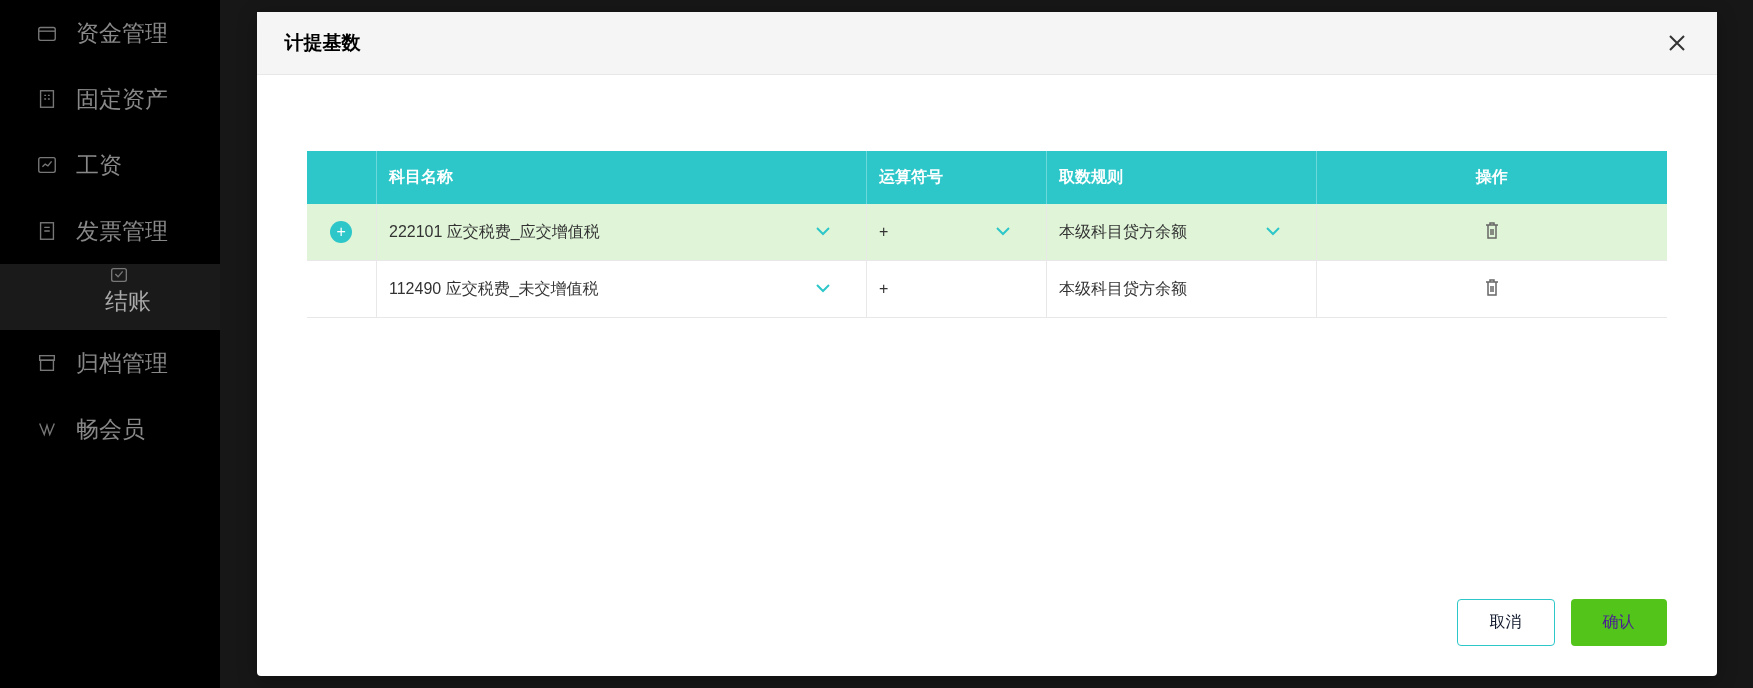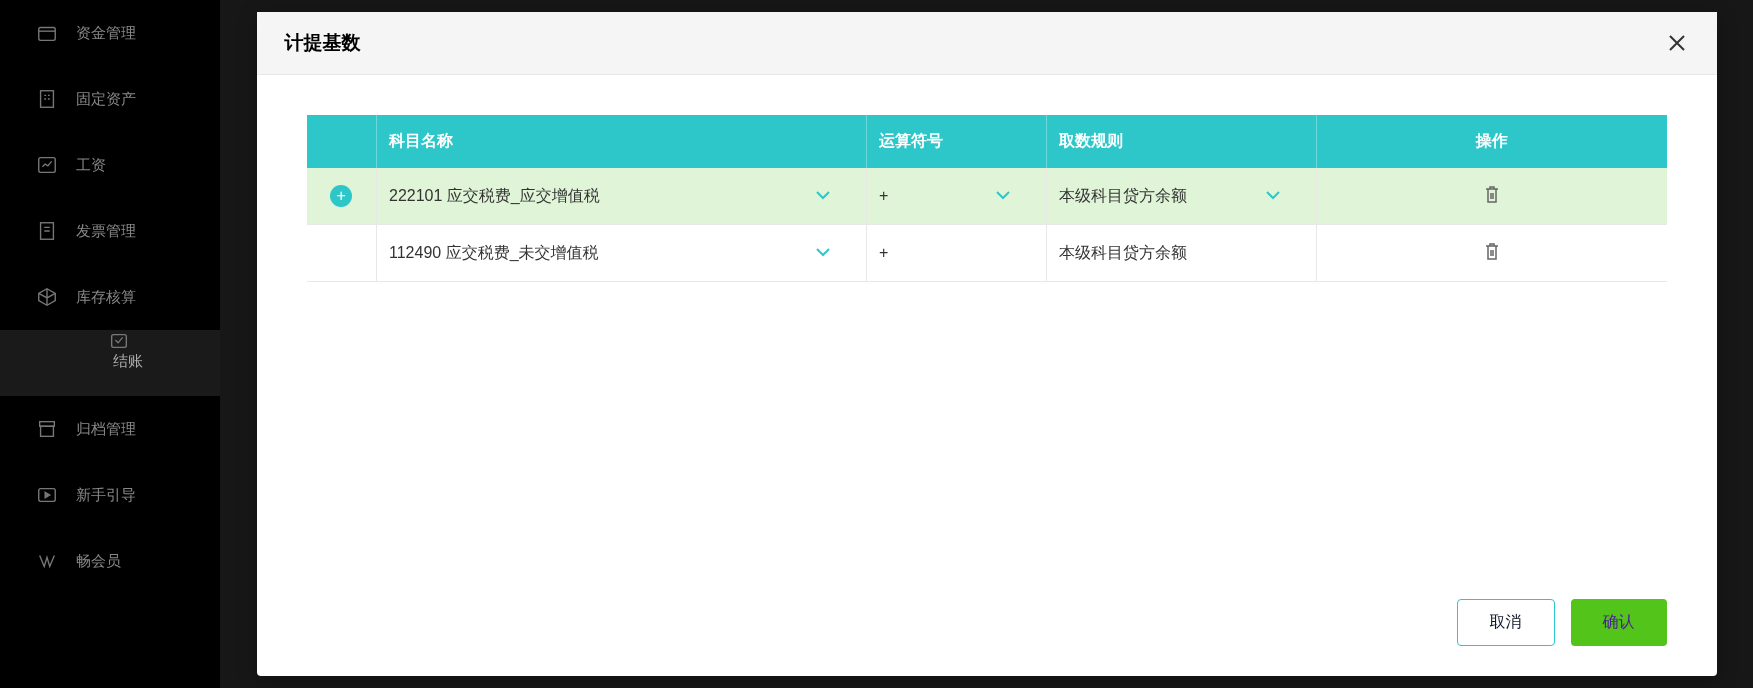--- a/index.html
+++ b/index.html
@@ -27,21 +27,21 @@
       background: #000;
       padding-top: 0;
     }
     
     .sidebar-item {
       display: flex;
       align-items: center;
       height: 66px;
       padding-left: 36px;
       color: #888;
-      font-size: 15px;
+      font-size: 23px;
       cursor: pointer;
     }
     
     .sidebar-item.active {
       background: #1a1a1a;
       color: #aaa;
       flex-direction: column;
     }
     
     .sidebar-icon {
@@ -125,20 +125,21 @@
     .modal-body {
       flex: 1;
       padding: 40px 50px 20px 50px;
       overflow: auto;
     }
     
     
     .data-table {
       width: 100%;
       border-collapse: collapse;
+      margin-top: 36px;
     }
     
     .data-table thead tr {
       background: #2ec7c9;
     }
     
     .data-table th {
       color: #fff;
       font-weight: bold;
       font-size: 16px;
@@ -306,55 +307,37 @@
   </div>
   <div class="sidebar-item">
     <span class="sidebar-icon">
       <svg viewBox="0 0 24 24">
           <rect x="5" y="3" width="14" height="18"></rect>
           <path d="M9 8h6M9 12h6"></path>
         </svg>
     </span>
     <span>发票管理</span>
   </div>
-  <div class="sidebar-item">
-    <span class="sidebar-icon">
-      <svg viewBox="0 0 24 24">
-          <path d="M12 3l9 5v8l-9 5-9-5V8z"></path>
-          <path d="M12 3v18M3 8l9 5 9-5"></path>
-        </svg>
-    </span>
-    <span>库存核算</span>
-  </div>
   <div class="sidebar-item active">
     <span class="sidebar-icon">
       <svg viewBox="0 0 24 24">
           <rect x="4" y="5" width="16" height="14" rx="2"></rect>
           <path d="M8 11l3 3 5-6"></path>
         </svg>
     </span>
     <span>结账</span>
   </div>
   <div class="sidebar-item">
     <span class="sidebar-icon">
       <svg viewBox="0 0 24 24">
           <rect x="4" y="4" width="16" height="5"></rect>
           <rect x="5" y="9" width="14" height="11"></rect>
         </svg>
     </span>
     <span>归档管理</span>
-  </div>
-  <div class="sidebar-item">
-    <span class="sidebar-icon">
-      <svg viewBox="0 0 24 24">
-          <rect x="3" y="5" width="18" height="14" rx="2"></rect>
-          <path d="M10 9l5 3-5 3z" fill="#777"></path>
-        </svg>
-    </span>
-    <span>新手引导</span>
   </div>
   <div class="sidebar-item">
     <span class="sidebar-icon">
       <svg viewBox="0 0 24 24">
           <path d="M4 6l5 12L12 8l3 10 5-12"></path>
         </svg>
     </span>
     <span>畅会员</span>
   </div>
 </div>

